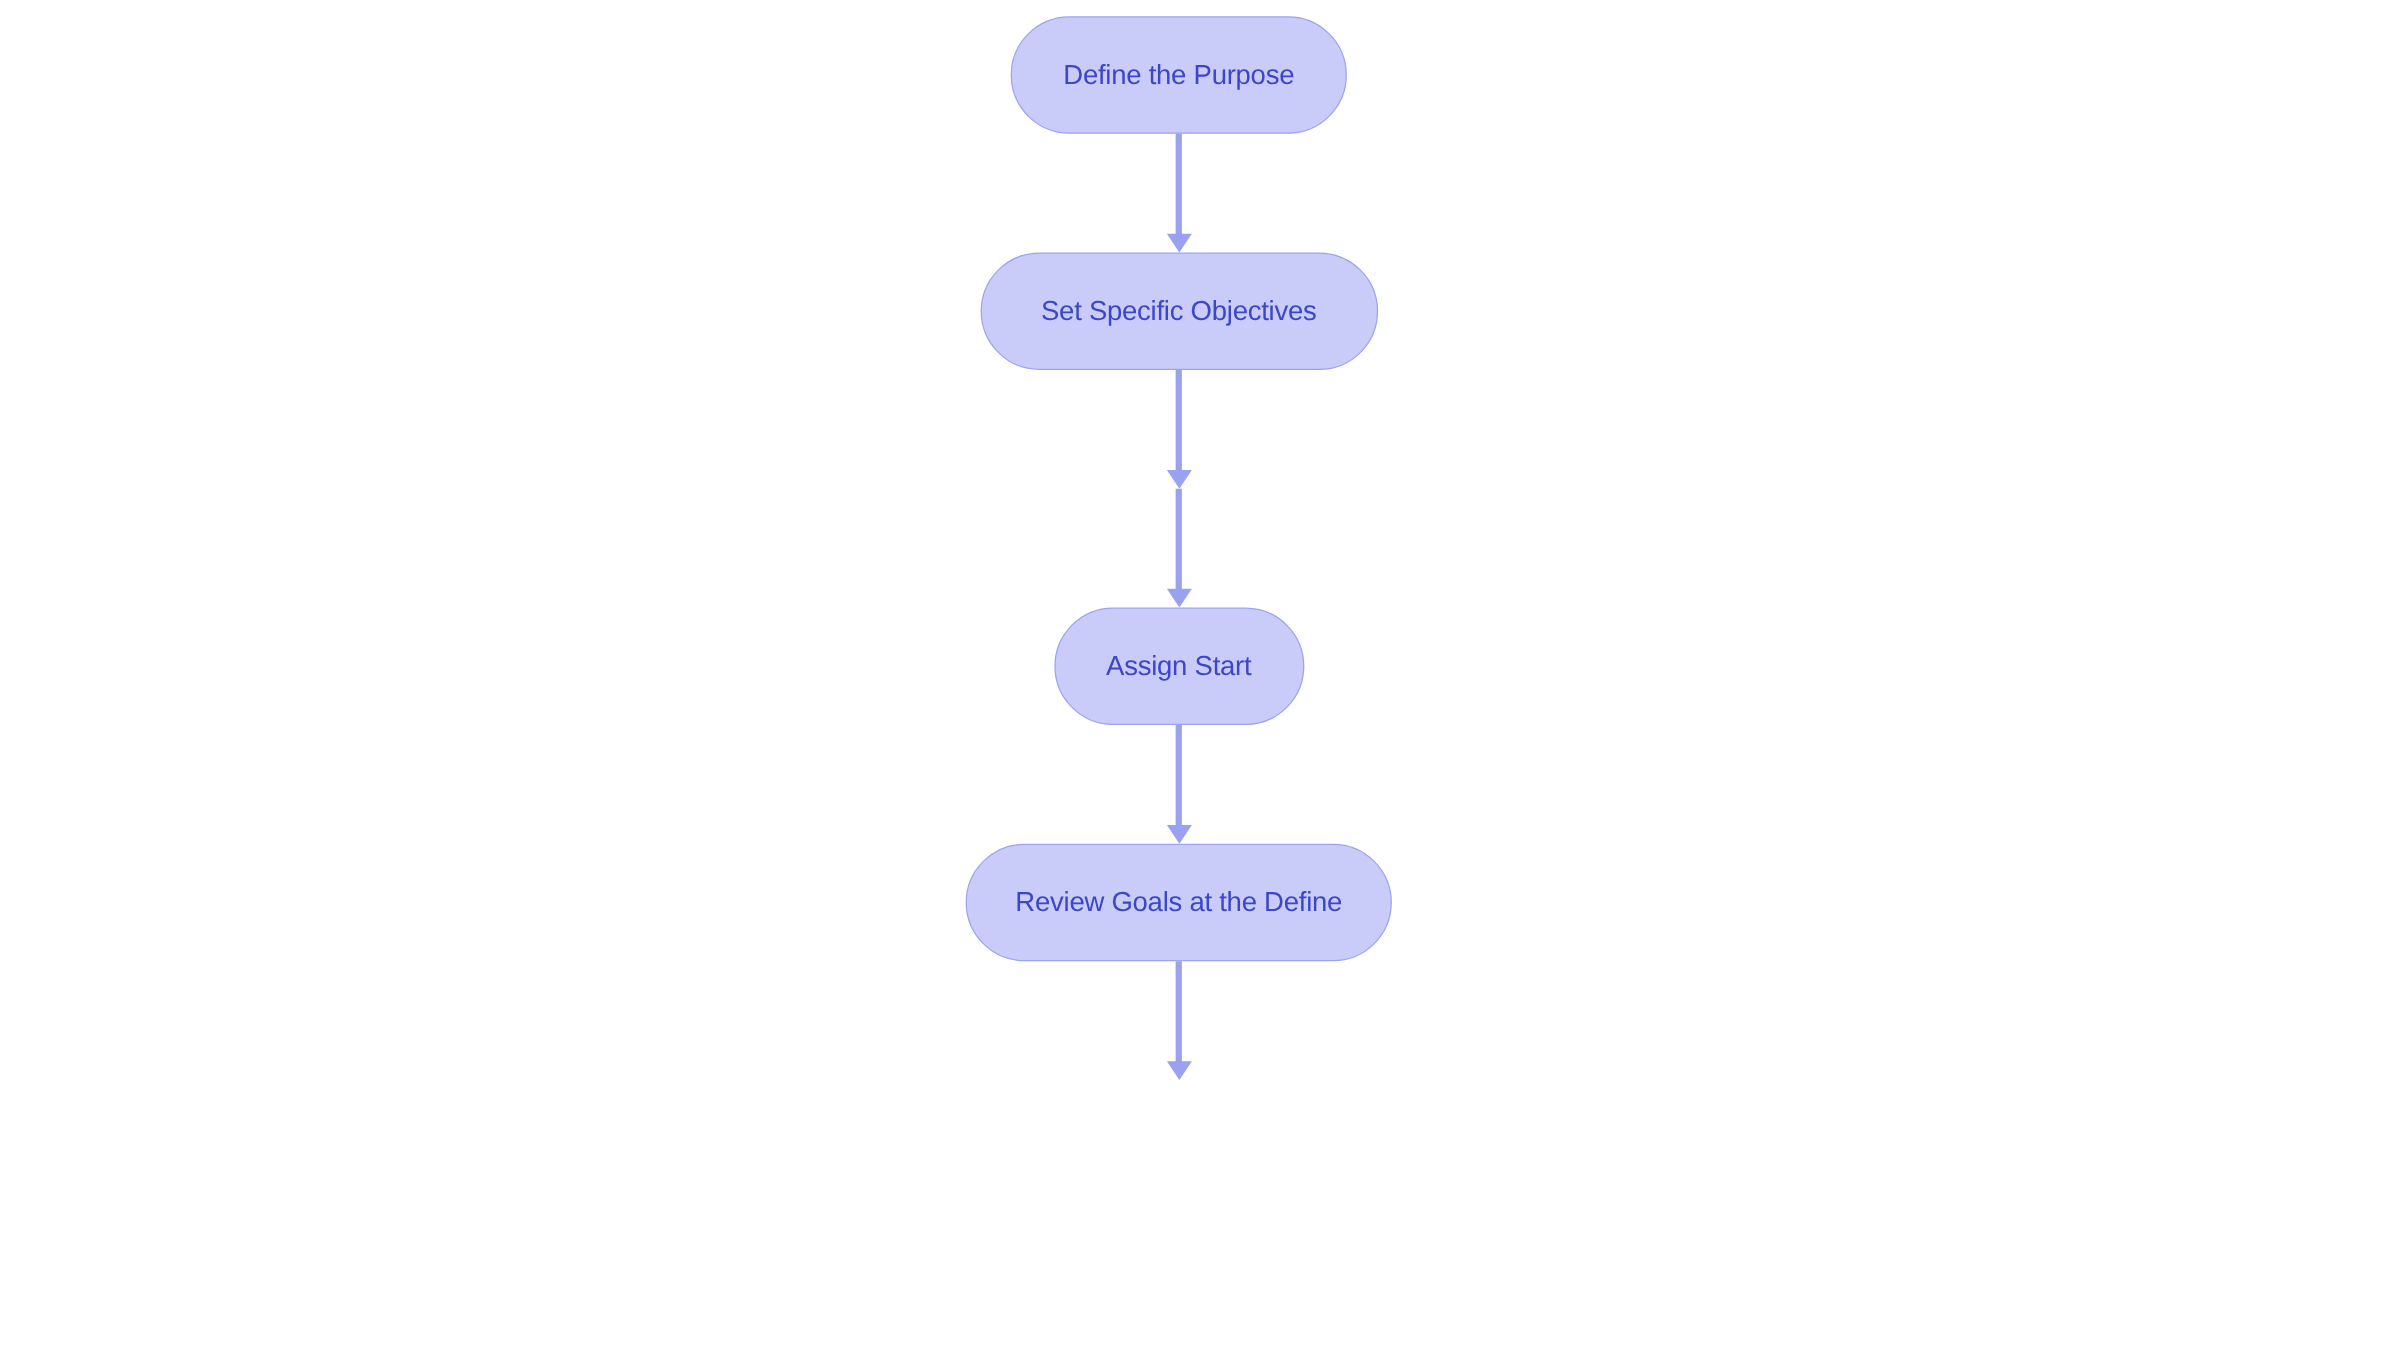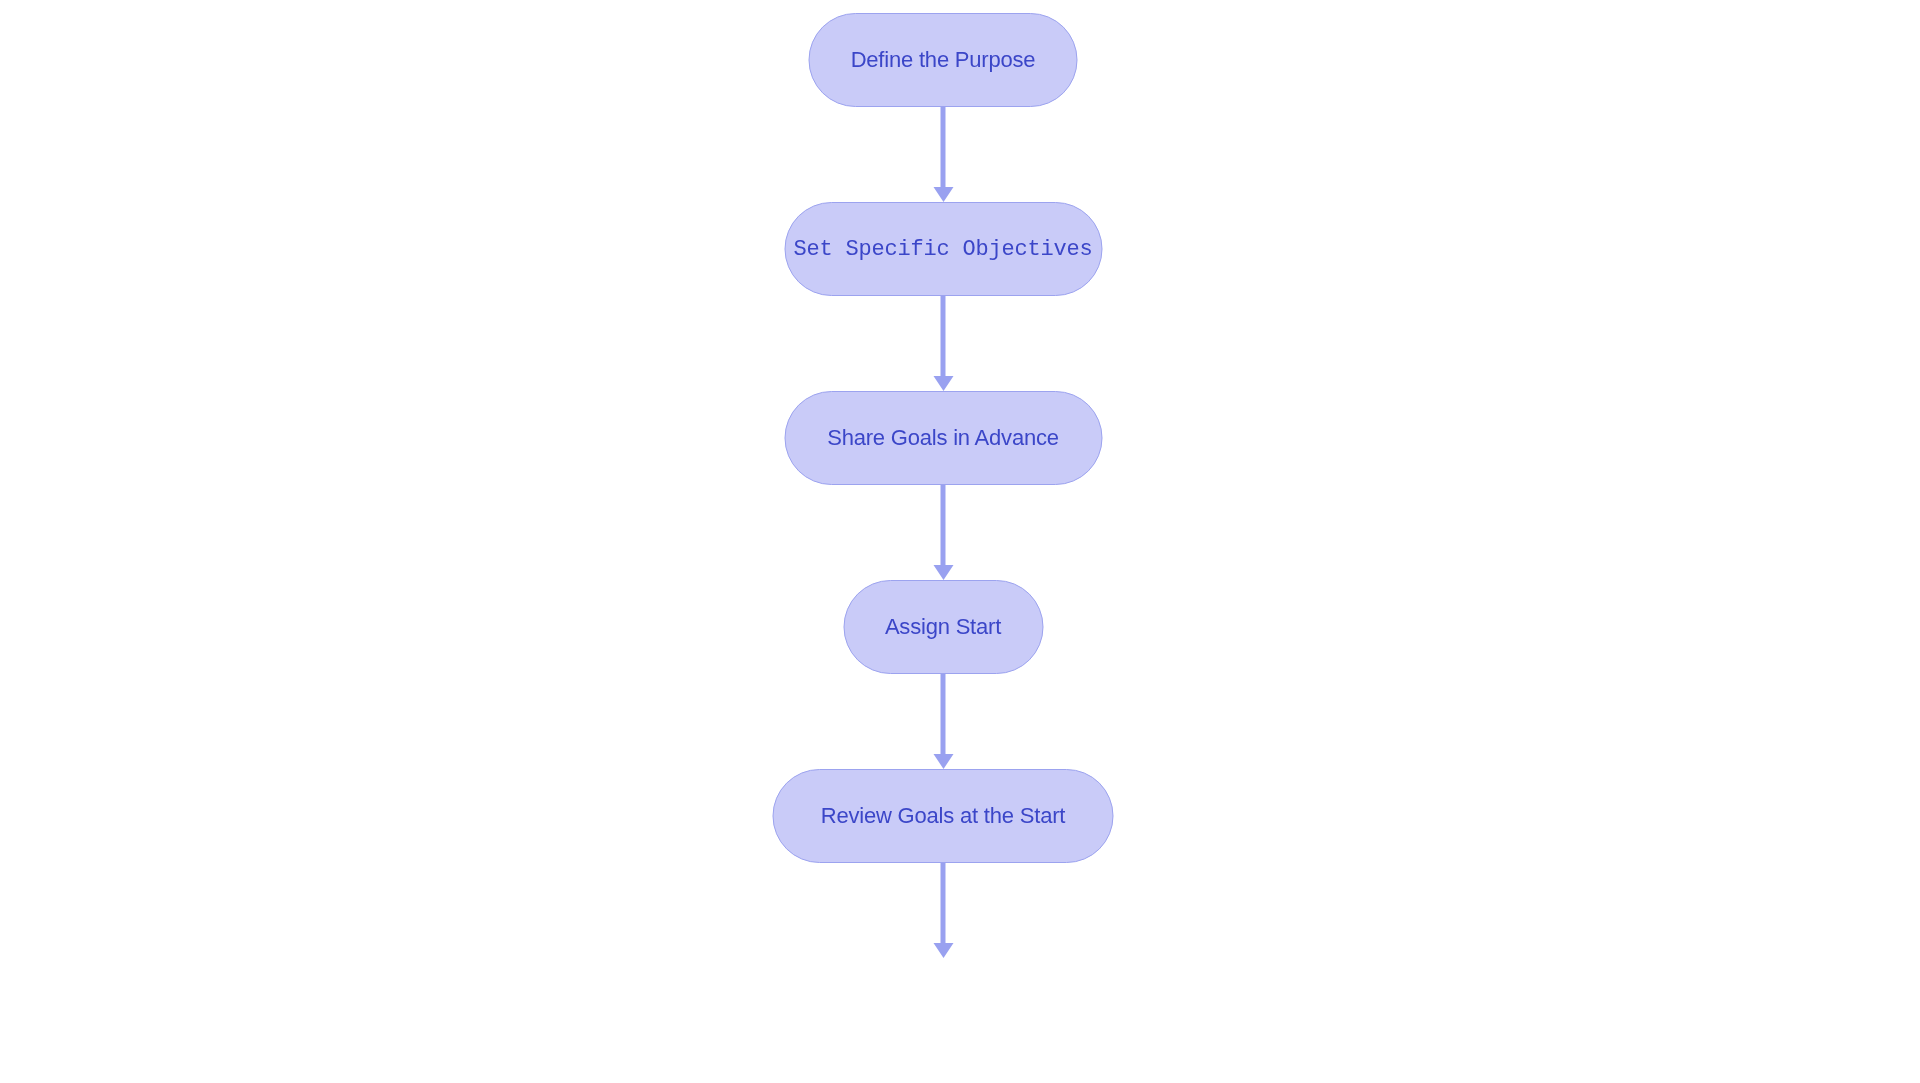--- a/index.html
+++ b/index.html
@@ -37,21 +37,21 @@
   }
   .node-label {
     color: var(--node-text, #3b46c8);
     font-size: 22px;
     font-weight: 400;
     letter-spacing: -0.2px;
     white-space: nowrap;
     text-align: center;
   }
   .n0 { width: 269px; }
-  .n1 { width: 318px; font-family: Liberation Mono, monospace; }
+  .n1 { width: 318px; }
   .n2 { width: 318px; }
   .n3 { width: 200px; }
   .n4 { width: 341px; }
   .n5 { width: 255px; }
   .arrow {
     height: 95px;
     flex: 0 0 auto;
     display: flex;
     flex-direction: column;
     align-items: center;
@@ -87,40 +87,37 @@
 
     <div class="node n1">
       <span class="node-label">Set Specific Objectives</span>
     </div>
 
     <div class="arrow">
       <div class="shaft"></div>
       <div class="head"></div>
     </div>
 
-    <div class="node n2">
-      <span class="node-label">Share Goals in Advance</span>
-    </div>
 
     <div class="arrow">
       <div class="shaft"></div>
       <div class="head"></div>
     </div>
 
     <div class="node n3">
       <span class="node-label">Assign Start</span>
     </div>
 
     <div class="arrow">
       <div class="shaft"></div>
       <div class="head"></div>
     </div>
 
     <div class="node n4">
-      <span class="node-label">Review Goals at the Start</span>
+      <span class="node-label">Review Goals at the Define</span>
     </div>
 
     <div class="arrow">
       <div class="shaft"></div>
       <div class="head"></div>
     </div>
 
 
   </div>
 </div>

